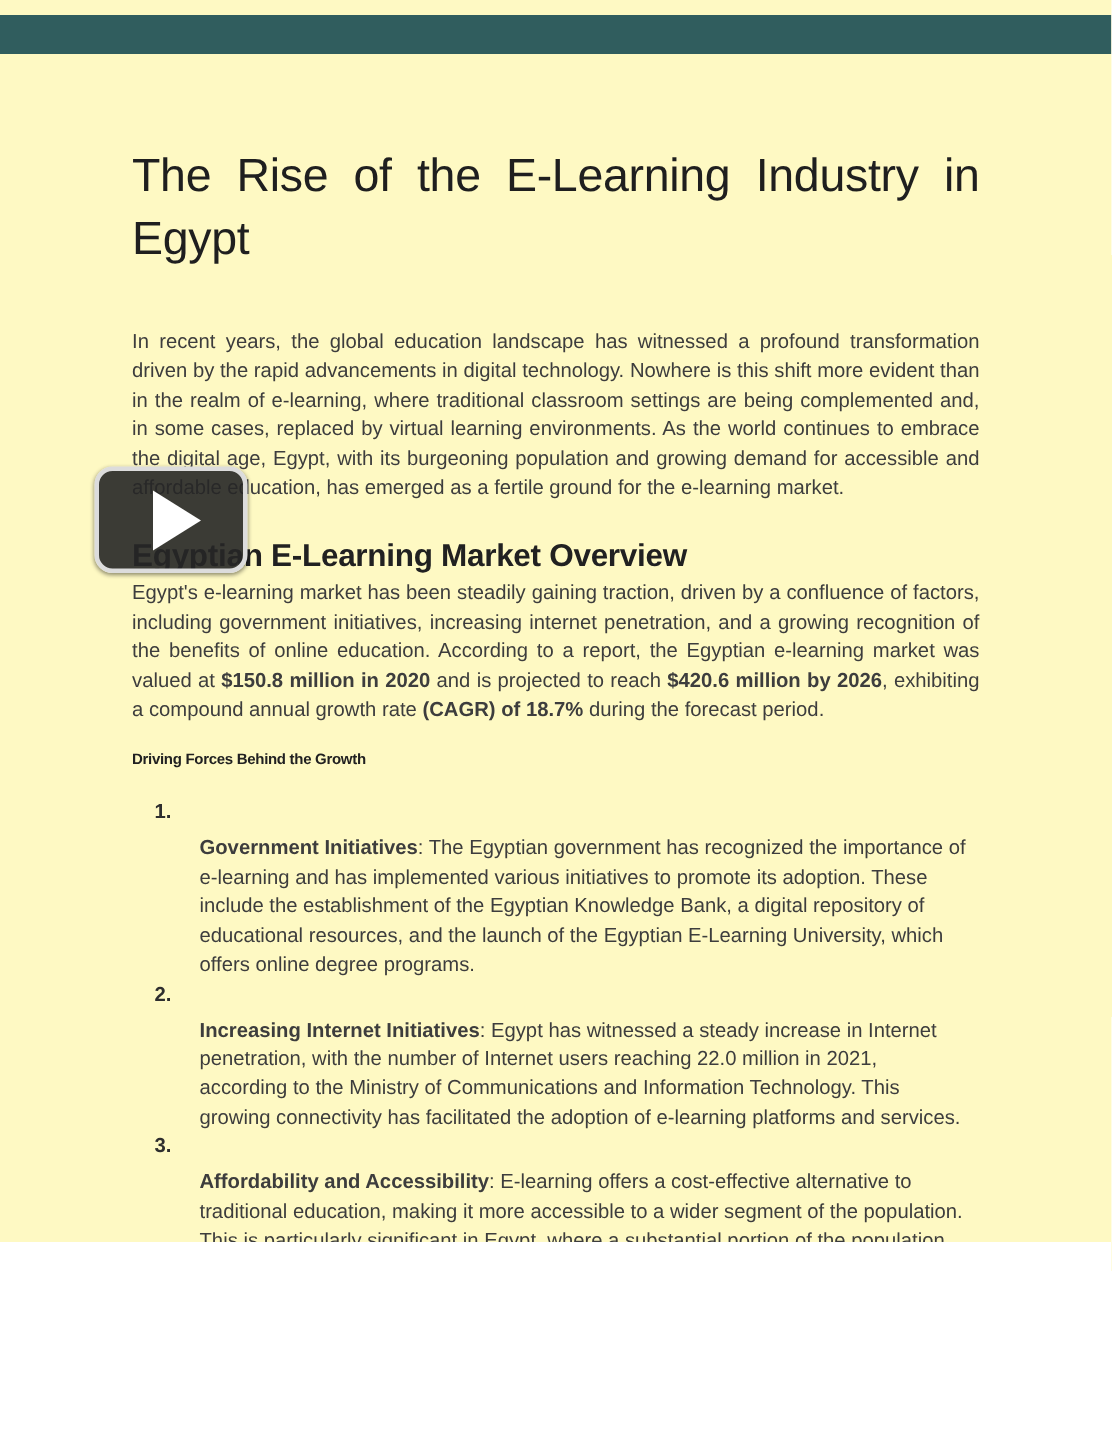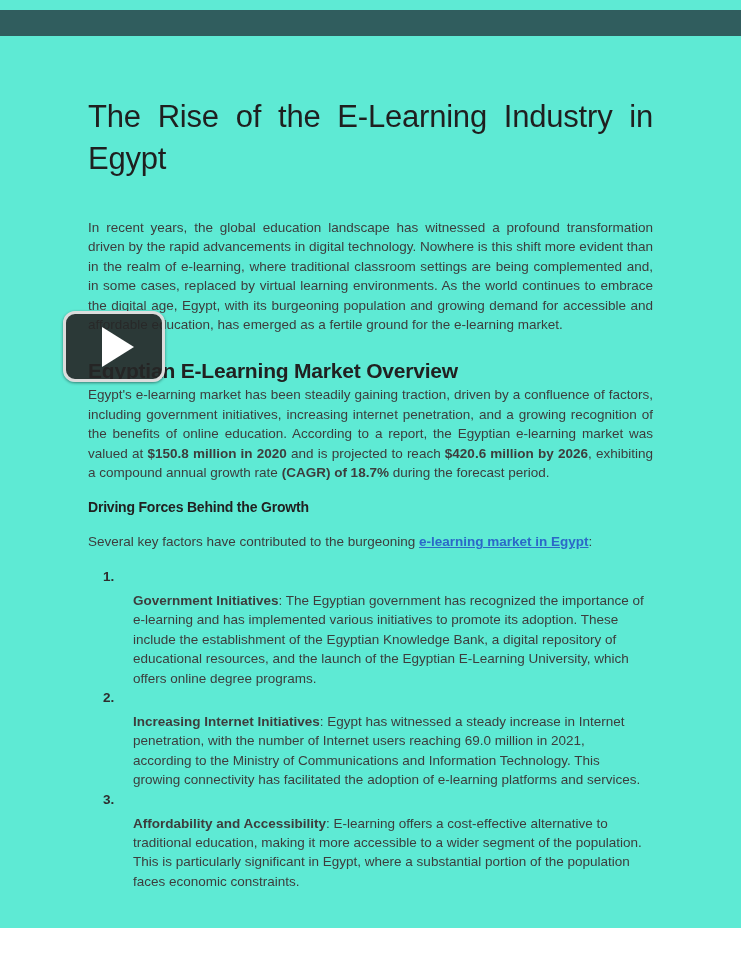--- a/index.html
+++ b/index.html
@@ -1,19 +1,19 @@
 <!DOCTYPE html>
 <html><head>
 <meta charset="utf-8">
 <style>
   html,body{margin:0;padding:0;background:#ffffff;}
   .page{
     position:relative;
-    width:741px;height:928px;
-    background:#5eead4;
+    width:741px;height:828px;
+    background:#fef9c3;
     overflow:hidden;
     font-family:"Liberation Sans","DejaVu Sans",sans-serif;
   }
   .viewer-bar{
     position:absolute;left:0;width:741px;
     background:#305d5e;
   }
   .viewer-bar.top{top:10px;height:26px;}
   .viewer-bar.bottom{top:936px;height:22px;}
 
@@ -37,21 +37,21 @@
   h2{
     margin:24px 0 0 0;
     font-size:21px;line-height:26px;font-weight:700;
     letter-spacing:-0.2px;
     color:#212121;
   }
   .market{margin-top:1px;}
   .b{font-weight:700;}
   h3{
     margin:16px 0 0 0;
-    font-size:14px;line-height:18px;font-weight:700;
+    font-size:10px;line-height:18px;font-weight:700;
     letter-spacing:-0.2px;
     color:#212121;
   }
   .lead{margin-top:16px;}
   a.doc-link{
     color:#2b68c8;
     font-weight:700;
     text-decoration:underline;
     cursor:pointer;
   }
@@ -96,32 +96,31 @@
     <h1>The Rise of the E-Learning Industry in Egypt</h1>
 
     <p class="body-text just intro">In recent years, the global education landscape has witnessed a profound transformation driven by the rapid advancements in digital technology. Nowhere is this shift more evident than in the realm of e-learning, where traditional classroom settings are being complemented and, in some cases, replaced by virtual learning environments. As the world continues to embrace the digital age, Egypt, with its burgeoning population and growing demand for accessible and affordable education, has emerged as a fertile ground for the e-learning market.</p>
 
     <h2>Egyptian E-Learning Market Overview</h2>
 
     <p class="body-text just market"><span>Egypt's e-learning market has been steadily gaining traction, driven by a confluence of factors, including government initiatives, increasing internet penetration, and a growing recognition of the benefits of online education. According to a report, the Egyptian e-learning market was valued at </span><span class="b">$150.8 million in 2020</span><span> and is projected to reach </span><span class="b">$420.6 million by 2026</span><span>, exhibiting a compound annual growth rate </span><span class="b">(CAGR) of 18.7%</span><span> during the forecast period.</span></p>
 
     <h3>Driving Forces Behind the Growth</h3>
 
-    <p class="body-text lead"><span>Several key factors have contributed to the burgeoning </span><a class="doc-link">e-learning market in Egypt</a><span>:</span></p>
 
     <div class="olist body-text">
 
       <div class="li-row">
         <span class="num">1.</span>
         <span class="li-body"><span class="b">Government Initiatives</span><span>: The Egyptian government has recognized the importance of e-learning and has implemented various initiatives to promote its adoption. These include the establishment of the Egyptian Knowledge Bank, a digital repository of educational resources, and the launch of the Egyptian E-Learning University, which offers online degree programs.</span></span>
       </div>
 
       <div class="li-row">
         <span class="num">2.</span>
-        <span class="li-body"><span class="b">Increasing Internet Initiatives</span><span>: Egypt has witnessed a steady increase in Internet penetration, with the number of Internet users reaching 69.0 million in 2021, according to the Ministry of Communications and Information Technology. This growing connectivity has facilitated the adoption of e-learning platforms and services.</span></span>
+        <span class="li-body"><span class="b">Increasing Internet Initiatives</span><span>: Egypt has witnessed a steady increase in Internet penetration, with the number of Internet users reaching 22.0 million in 2021, according to the Ministry of Communications and Information Technology. This growing connectivity has facilitated the adoption of e-learning platforms and services.</span></span>
       </div>
 
       <div class="li-row">
         <span class="num">3.</span>
         <span class="li-body"><span class="b">Affordability and Accessibility</span><span>: E-learning offers a cost-effective alternative to traditional education, making it more accessible to a wider segment of the population. This is particularly significant in Egypt, where a substantial portion of the population faces economic constraints.</span></span>
       </div>
 
     </div>
   </div>
 

